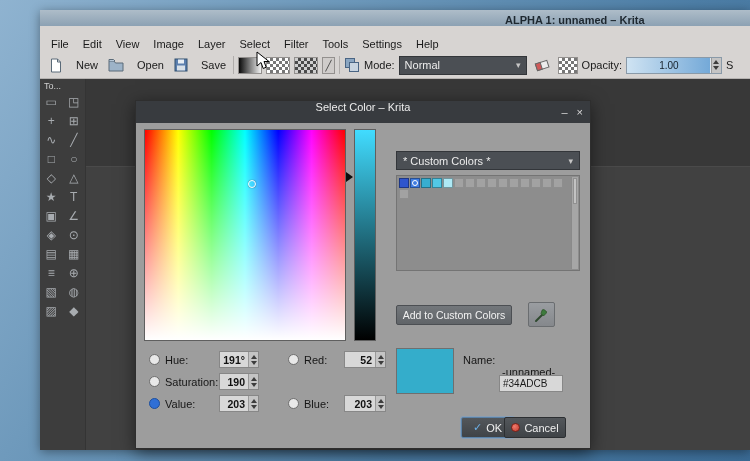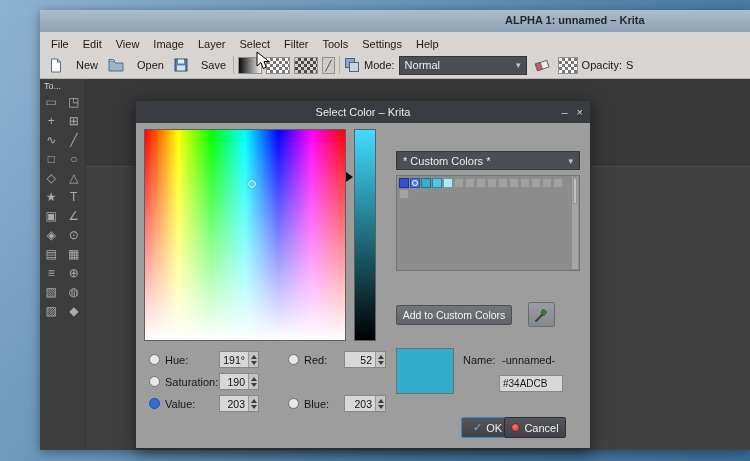--- a/index.html
+++ b/index.html
@@ -4,21 +4,21 @@
 <style>
   * { margin:0; padding:0; box-sizing:border-box; }
   html,body { width:750px; height:461px; overflow:hidden;
     font-family:"Liberation Sans", sans-serif; }
   .desktop { position:absolute; inset:0;
     background:linear-gradient(125deg,#8fb3d0 0%,#6f9abc 30%,#4d7ea6 65%,#3a6a94 100%); }
 
   
   .window { position:absolute; left:40px; top:10px; width:710px; height:440px;
     background:#d7d4d2; box-shadow:0 2px 10px rgba(0,0,0,.4); }
-  .titlebar { position:absolute; left:0; top:0; right:0; height:22px;
+  .titlebar { position:absolute; left:0; top:0; right:0; height:16px;
     background:linear-gradient(#aebdc9,#8ca1b3); }
   .titlebar .title { position:absolute; left:465px; top:4px; font-size:11px;
     font-weight:bold; color:#1e2830; white-space:nowrap; }
   .menubar { position:absolute; left:0; top:22px; right:0; height:20px;
     background:#d7d4d2; display:flex; align-items:flex-end; padding-left:4px; }
   .menubar span { font-size:11px; color:#1a1a1a; padding:2px 7px; cursor:default; }
   .toolbar { position:absolute; left:0; top:42px; right:0; height:27px;
     background:#d7d4d2; border-bottom:1px solid #b5b2b0; display:flex;
     align-items:center; gap:4px; padding:0 6px; font-size:11px; color:#1a1a1a;
     white-space:nowrap; overflow:hidden; }
@@ -56,21 +56,21 @@
     color:#a8acb0; font-size:12px; cursor:default; }
 
   
   .cursor { position:absolute; left:256px; top:51px; z-index:60; }
 
   
   .dialog { position:absolute; left:135px; top:100px; width:456px; height:349px;
     background:#9d9d9d; border:1px solid #2e2e2e; box-shadow:0 4px 16px rgba(0,0,0,.5);
     z-index:40; }
   .dlg-title { position:absolute; left:0; top:0; right:0; height:22px; background:#383b3f;
-    color:#ececec; font-size:11px; display:flex; align-items:center; justify-content:center; }
+    color:#ececec; font-size:11px; display:flex; align-items:flex-start; justify-content:center; }
   .dlg-controls { position:absolute; right:7px; top:0; height:22px; display:flex;
     align-items:center; gap:9px; color:#d8d8d8; font-size:11px; }
   .dlg-controls span { cursor:default; }
 
   .hsv { position:absolute; left:8px; top:28px; width:202px; height:212px;
     border:1px solid #5f5f5f;
     background:linear-gradient(to bottom, rgba(255,255,255,0) 0%, #ffffff 100%),
       linear-gradient(to right,#f00 0%,#ff0 16.6%,#0f0 33.3%,#0ff 50%,#00f 66.6%,#f0f 83.3%,#f00 100%); }
   .hsv-marker { position:absolute; left:103px; top:50px; width:8px; height:8px;
     border:1.5px solid #f8f8f8; border-radius:50%; box-shadow:0 0 1px #333; }
@@ -107,35 +107,35 @@
 
   .frow { position:absolute; display:flex; align-items:center; height:17px; }
   .c1 { left:13px; } .c2 { left:152px; }
   .r1 { top:250px; } .r2 { top:272px; } .r3 { top:294px; }
   .flabel { font-size:11px; color:#161616; }
   .c1 .flabel { width:54px; } .c2 .flabel { width:40px; }
   .radio { width:11px; height:11px; border-radius:50%; background:#e8e8e8;
     border:1px solid #6e6e6e; margin-right:5px; flex:none; }
   .radio.on { background:#2f6fd6; border-color:#1d4f9e; }
   .spinbox { position:relative; width:40px; height:17px; background:#d8d8d8;
-    border:1px solid #878787; flex:none; }
+    border:1px solid #878787; flex:none;font-weight:bold; }
   .c2 .spinbox { width:42px; }
   .sval { position:absolute; right:13px; top:2px; font-size:10.5px; color:#111; }
   .spin { position:absolute; right:0; top:0; bottom:0; width:10px; background:#c4c4c4;
     border-left:1px solid #9a9a9a; display:flex; flex-direction:column;
     align-items:center; justify-content:center; gap:2px; }
   .spin i { display:block; width:0; height:0;
     border-left:3px solid transparent; border-right:3px solid transparent; }
   .spin .up { border-bottom:4px solid #3c3c3c; }
   .spin .dn { border-top:4px solid #3c3c3c; }
 
   .color-preview { position:absolute; left:260px; top:247px; width:58px; height:46px;
     border:1px solid #6f6f6f; }
   .name-label  { position:absolute; left:327px; top:253px; font-size:11px; color:#161616; }
-  .name-value  { position:absolute; left:366px; top:253px; font-size:11px; color:#161616; }
+  .name-value  { position:absolute; left:366px; top:265px; font-size:11px; color:#161616; }
   .html-label  { position:absolute; left:327px; top:277px; font-size:13px; color:#161616;margin-left:40px; }
   .html-field  { position:absolute; left:363px; top:274px; width:64px; height:17px;
     background:#d8d8d8; border:1px solid #878787; font-size:10px; color:#1a1a1a;
     padding:0 3px; font-family:"Liberation Sans", sans-serif; }
 
   .dlg-btn { position:absolute; height:21px; background:linear-gradient(#53575b,#3f4347);
     border:1px solid #2c2f32; border-radius:2px; color:#f0f0f0; font-size:11px;
     display:flex; align-items:center; justify-content:center; gap:4px; }
   .ok-btn { left:325px; top:316px; width:53px; border-color:#5a82a8;
     box-shadow:0 0 0 1px rgba(110,160,210,.45); }
@@ -208,20 +208,28 @@
       <span class="tbtn">
         <svg width="17" height="15" viewBox="0 0 17 15">
             <g transform="rotate(-18 8 7)">
               <rect x="2" y="4" width="12" height="7" fill="#ececec" stroke="#666"></rect>
               <rect x="2" y="4" width="5" height="7" fill="#d05858" stroke="#666"></rect>
             </g>
           </svg>
       </span>
       <span class="thumb checker" style="width:20px"></span>
       <span>Opacity:</span>
+      <span class="opacity-box">
+        <span class="opacity-fill"></span>
+        <span class="opacity-text">1.00</span>
+        <span class="spin">
+            <i class="up"></i>
+            <i class="dn"></i>
+          </span>
+      </span>
       <span>S</span>
     </div>
 
     <div class="content">
       <div class="canvas-upper"></div>
       <div class="tooldock">
         <div class="dock-title">To...</div>
         <div class="dock-grid">
             <span>▭</span>
             <span>◳</span>

